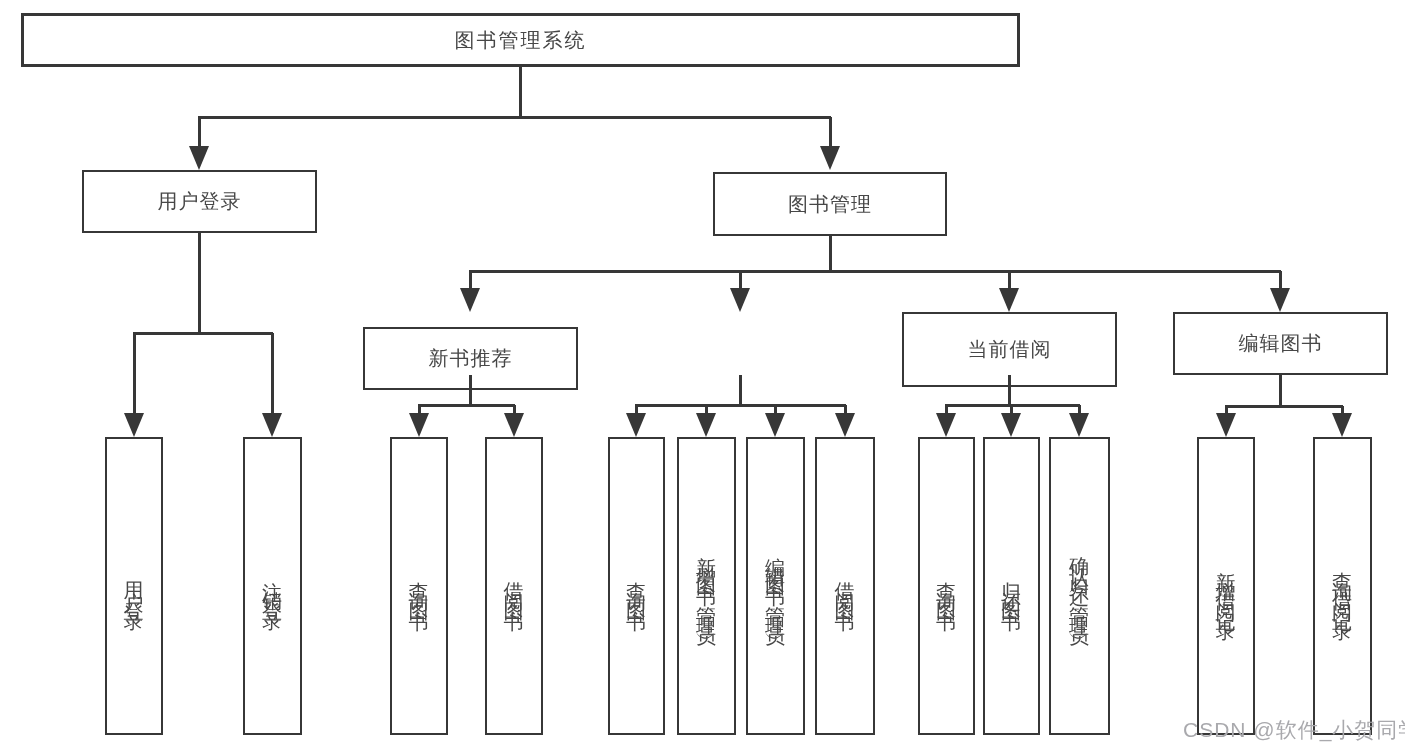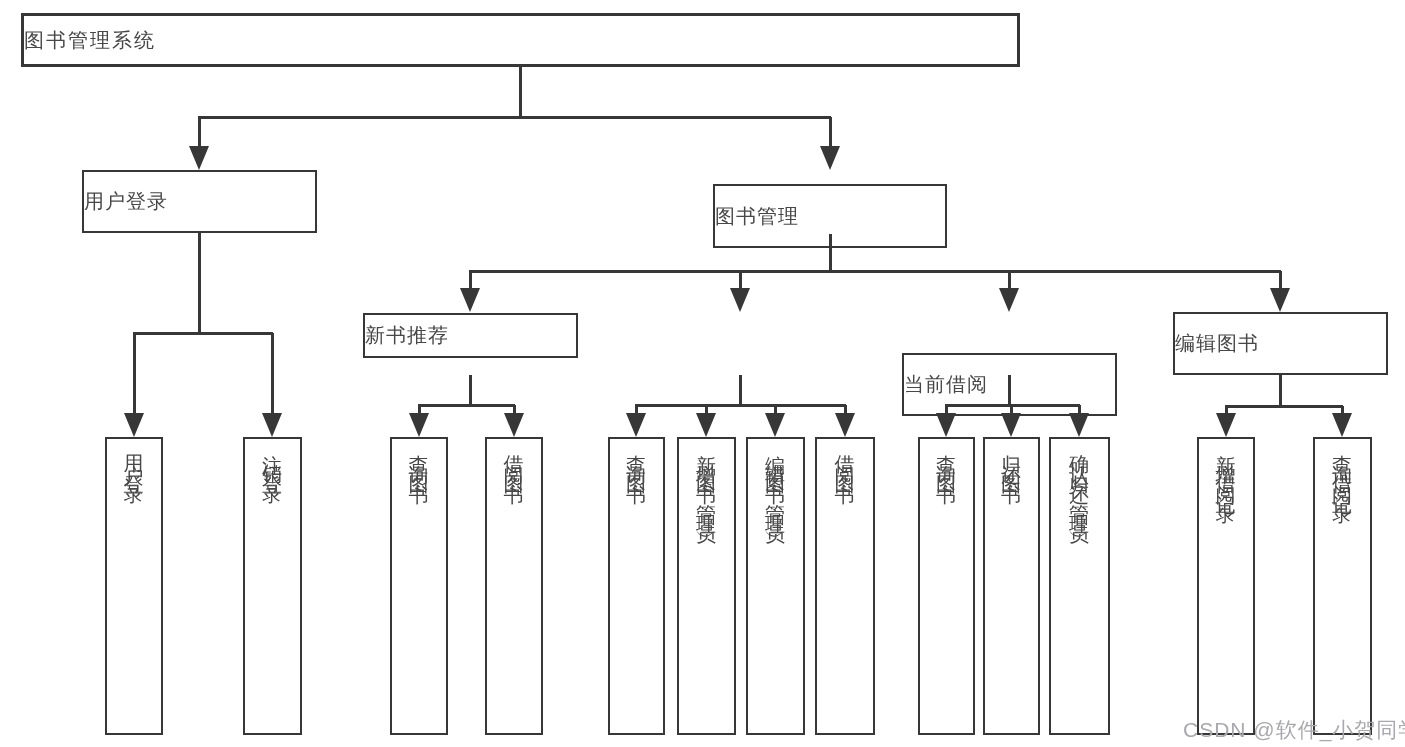--- a/index.html
+++ b/index.html
@@ -16,20 +16,21 @@
     overflow: hidden;
   }
   .node {
     position: absolute;
     box-sizing: border-box;
     background: #ffffff;
     border: 2px solid #373737;
     color: #474747;
     display: flex;
     align-items: center;
+    justify-content: center;
     font-size: 20px;
     letter-spacing: 1px;
   }
   .node.root {
     border-width: 3px;
     letter-spacing: 2px;
   }
   .node.vbox {
     writing-mode: vertical-rl;
     text-orientation: mixed;
@@ -65,28 +66,28 @@
 
 <div class="canvas">
 
   <div class="node root" style="left:21px; top:13px; width:999px; height:54px;">
     <span>图书管理系统</span>
   </div>
 
   <div class="node" style="left:82px; top:170px; width:235px; height:63px;">
     <span>用户登录</span>
   </div>
-  <div class="node" style="left:713px; top:184px; width:234px; height:64px;">
+  <div class="node" style="left:713px; top:172px; width:234px; height:64px;">
     <span>图书管理</span>
   </div>
 
-  <div class="node" style="left:363px; top:313px; width:215px; height:45px;">
+  <div class="node" style="left:363px; top:327px; width:215px; height:63px;">
     <span>新书推荐</span>
   </div>
-  <div class="node" style="left:902px; top:312px; width:215px; height:63px;margin-top:41px;">
+  <div class="node" style="left:902px; top:312px; width:215px; height:75px;">
     <span>当前借阅</span>
   </div>
   <div class="node" style="left:1173px; top:312px; width:215px; height:63px;">
     <span>编辑图书</span>
   </div>
 
   <div class="node vbox" style="left:105px; top:437px; width:58px; height:298px;">
     <span>用户登录</span>
   </div>
   <div class="node vbox" style="left:243px; top:437px; width:59px; height:298px;">

